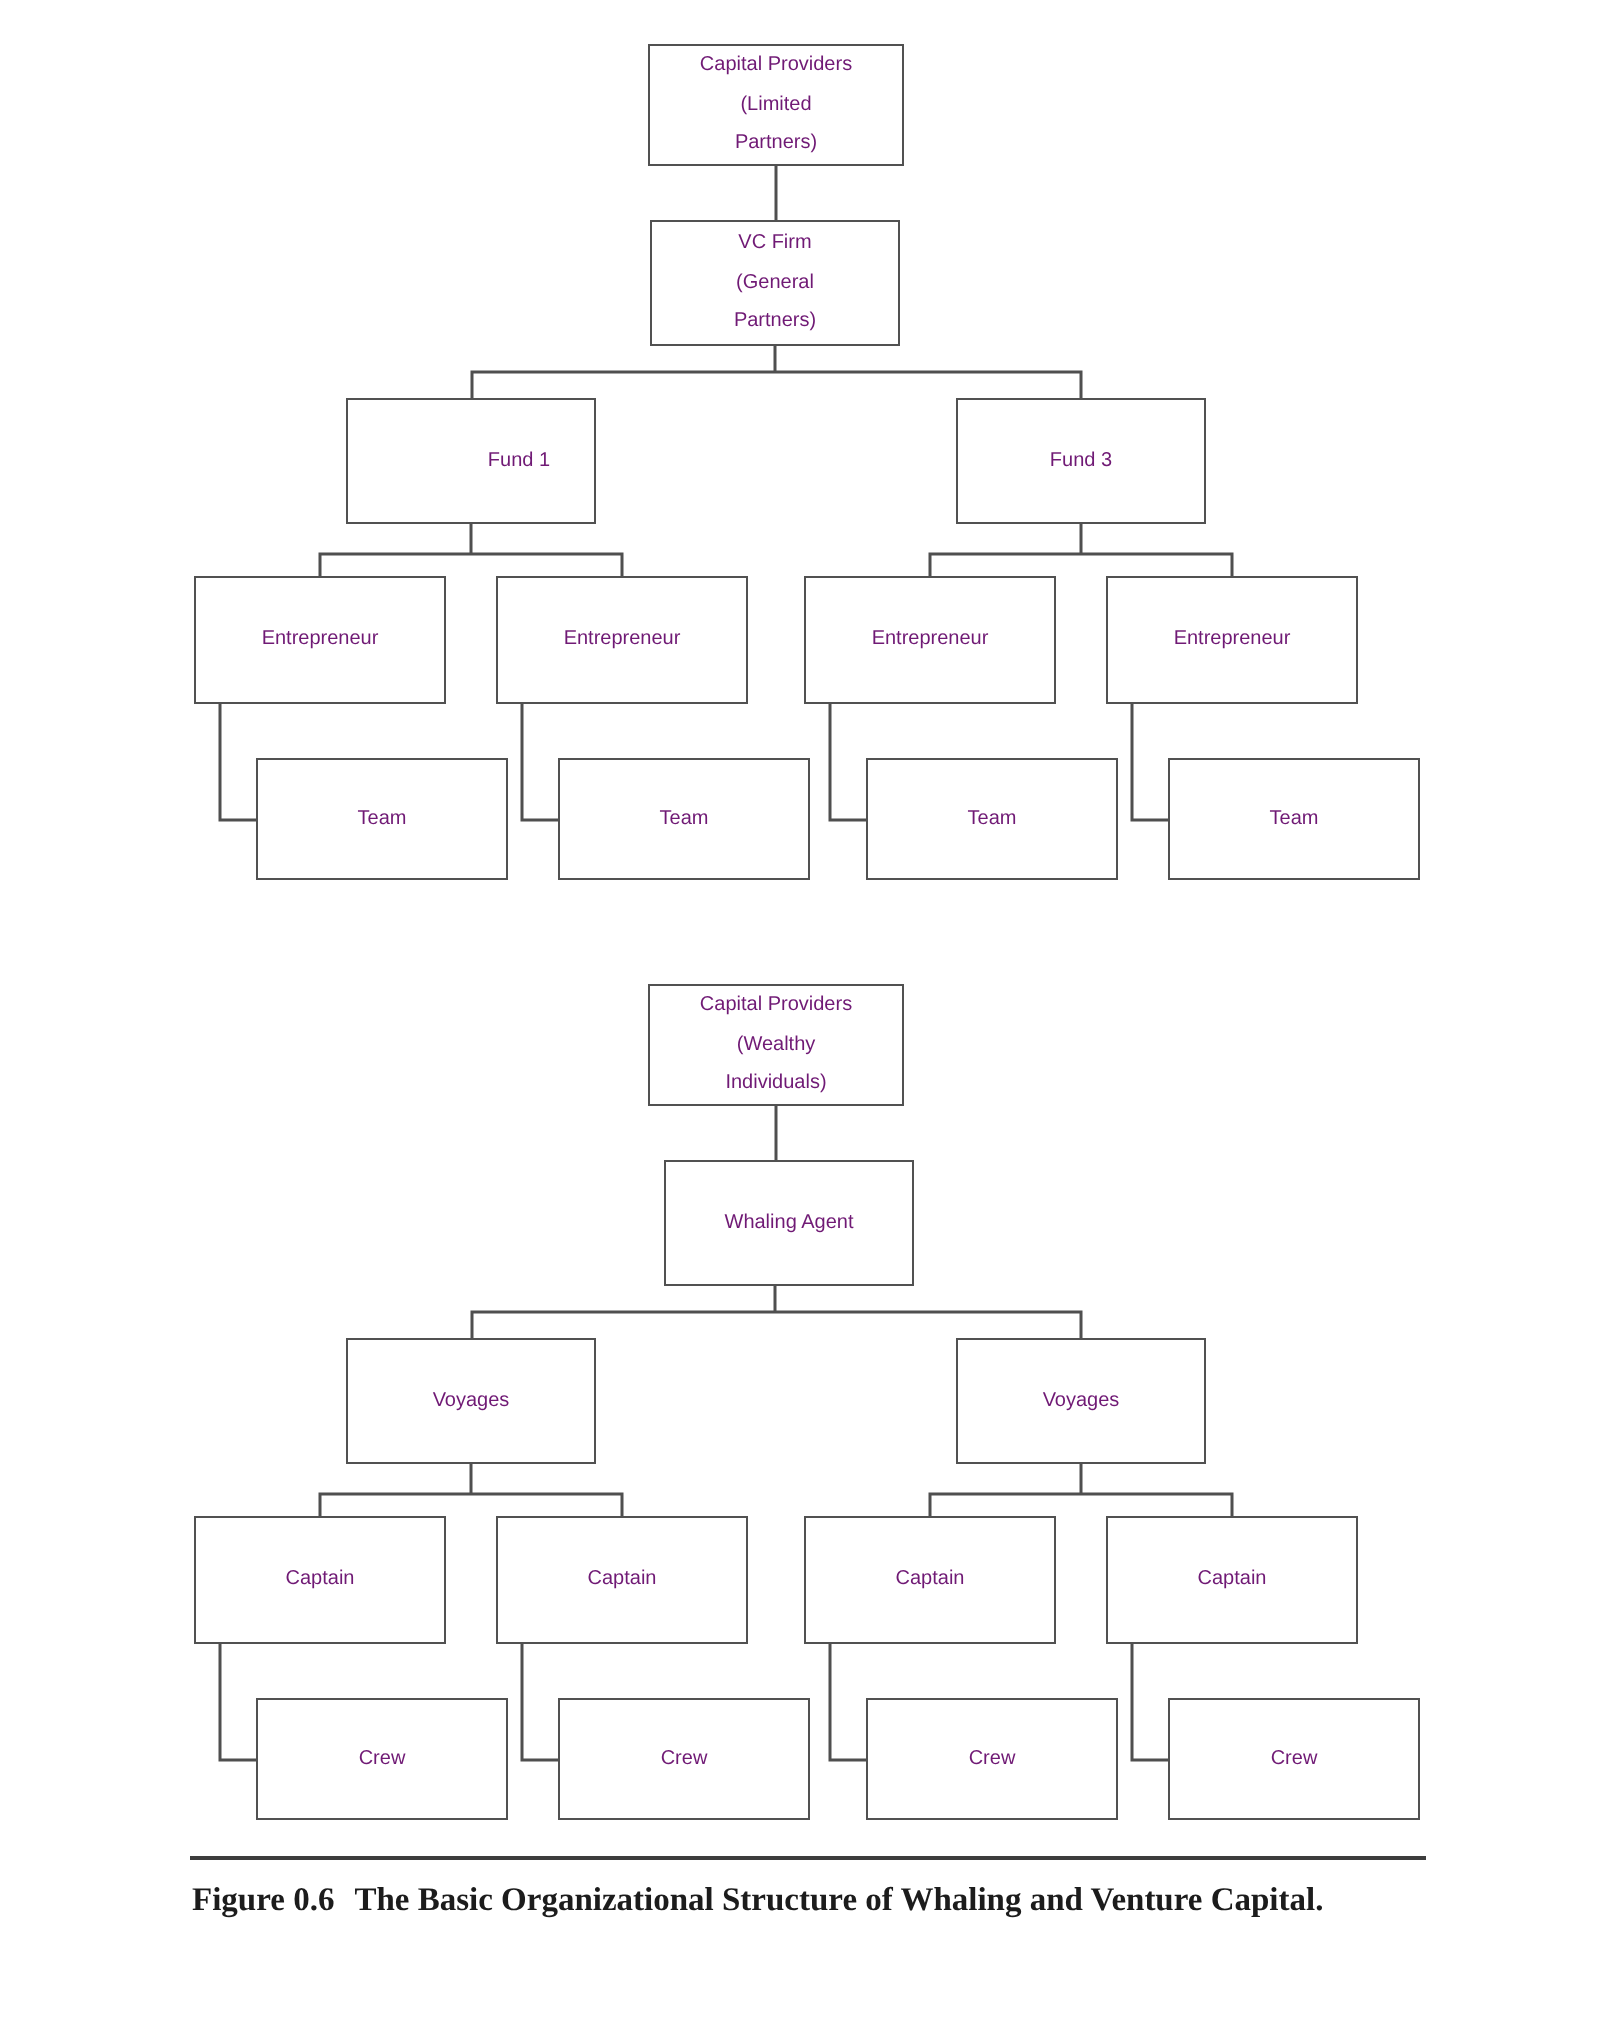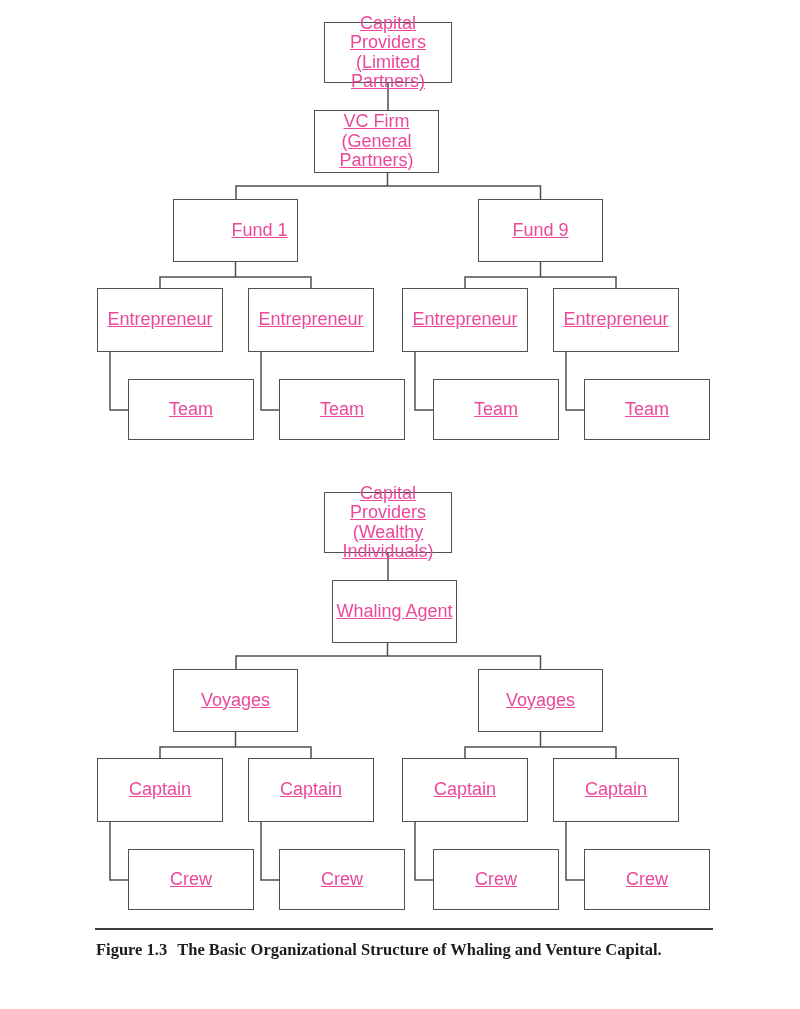--- a/index.html
+++ b/index.html
@@ -33,25 +33,24 @@
   }
   .node {
     position: absolute;
     box-sizing: border-box;
     border: 1.5px solid #515151;
     background: #ffffff;
     display: flex;
     align-items: center;
     justify-content: center;
     text-align: center;
-    font-size: 18px;
+    font-size: 10px;
     line-height: 19.5px;
-    color: #ec4899;
+    color: #701a75;
     white-space: pre-line;
-    text-decoration: underline;
   }
   .divider {
     position: absolute;
     left: 95px;
     top: 928px;
     width: 618px;
     height: 2px;
     background: #3d3d3d;
   }
   .caption {
@@ -81,27 +80,27 @@
       <path d="M387.5,173 V186 M236,199 V186 H540.5 V199"></path>
       <path d="M235.5,262 V277 M160,288 V277 H311 V288"></path>
       <path d="M540.5,262 V277 M465,288 V277 H616 V288"></path>
       <path d="M110,352 V410 H128 M261,352 V410 H279 M415,352 V410 H433 M566,352 V410 H584"></path>
     </svg>
 
     <div class="node" style="left:324px; top:22px; width:128px; height:61px;">Capital Providers
 (Limited
 Partners)</div>
 
-    <div class="node" style="left:314px; top:110px; width:125px; height:63px;">VC Firm
+    <div class="node" style="left:325px; top:110px; width:125px; height:63px;">VC Firm
 (General
 Partners)</div>
 
     <div class="node" style="left:173px; top:199px; width:125px; height:63px;padding-left:48px;">Fund 1</div>
 
-    <div class="node" style="left:478px; top:199px; width:125px; height:63px;">Fund 9</div>
+    <div class="node" style="left:478px; top:199px; width:125px; height:63px;">Fund 3</div>
 
     <div class="node" style="left:97px; top:288px; width:126px; height:64px;">Entrepreneur</div>
 
     <div class="node" style="left:248px; top:288px; width:126px; height:64px;">Entrepreneur</div>
 
     <div class="node" style="left:402px; top:288px; width:126px; height:64px;">Entrepreneur</div>
 
     <div class="node" style="left:553px; top:288px; width:126px; height:64px;">Entrepreneur</div>
 
     <div class="node" style="left:128px; top:379px; width:126px; height:61px;">Team</div>
@@ -144,16 +143,16 @@
 
     <div class="node" style="left:279px; top:379px; width:126px; height:61px;">Crew</div>
 
     <div class="node" style="left:433px; top:379px; width:126px; height:61px;">Crew</div>
 
     <div class="node" style="left:584px; top:379px; width:126px; height:61px;">Crew</div>
   </section>
 
   <div class="divider"></div>
   <p class="caption">
-    <span class="cap-label">Figure 1.3</span><span>The Basic Organizational Structure of Whaling and Venture Capital.</span>
+    <span class="cap-label">Figure 0.6</span><span>The Basic Organizational Structure of Whaling and Venture Capital.</span>
   </p>
 
 </div>
 
 </body></html>

